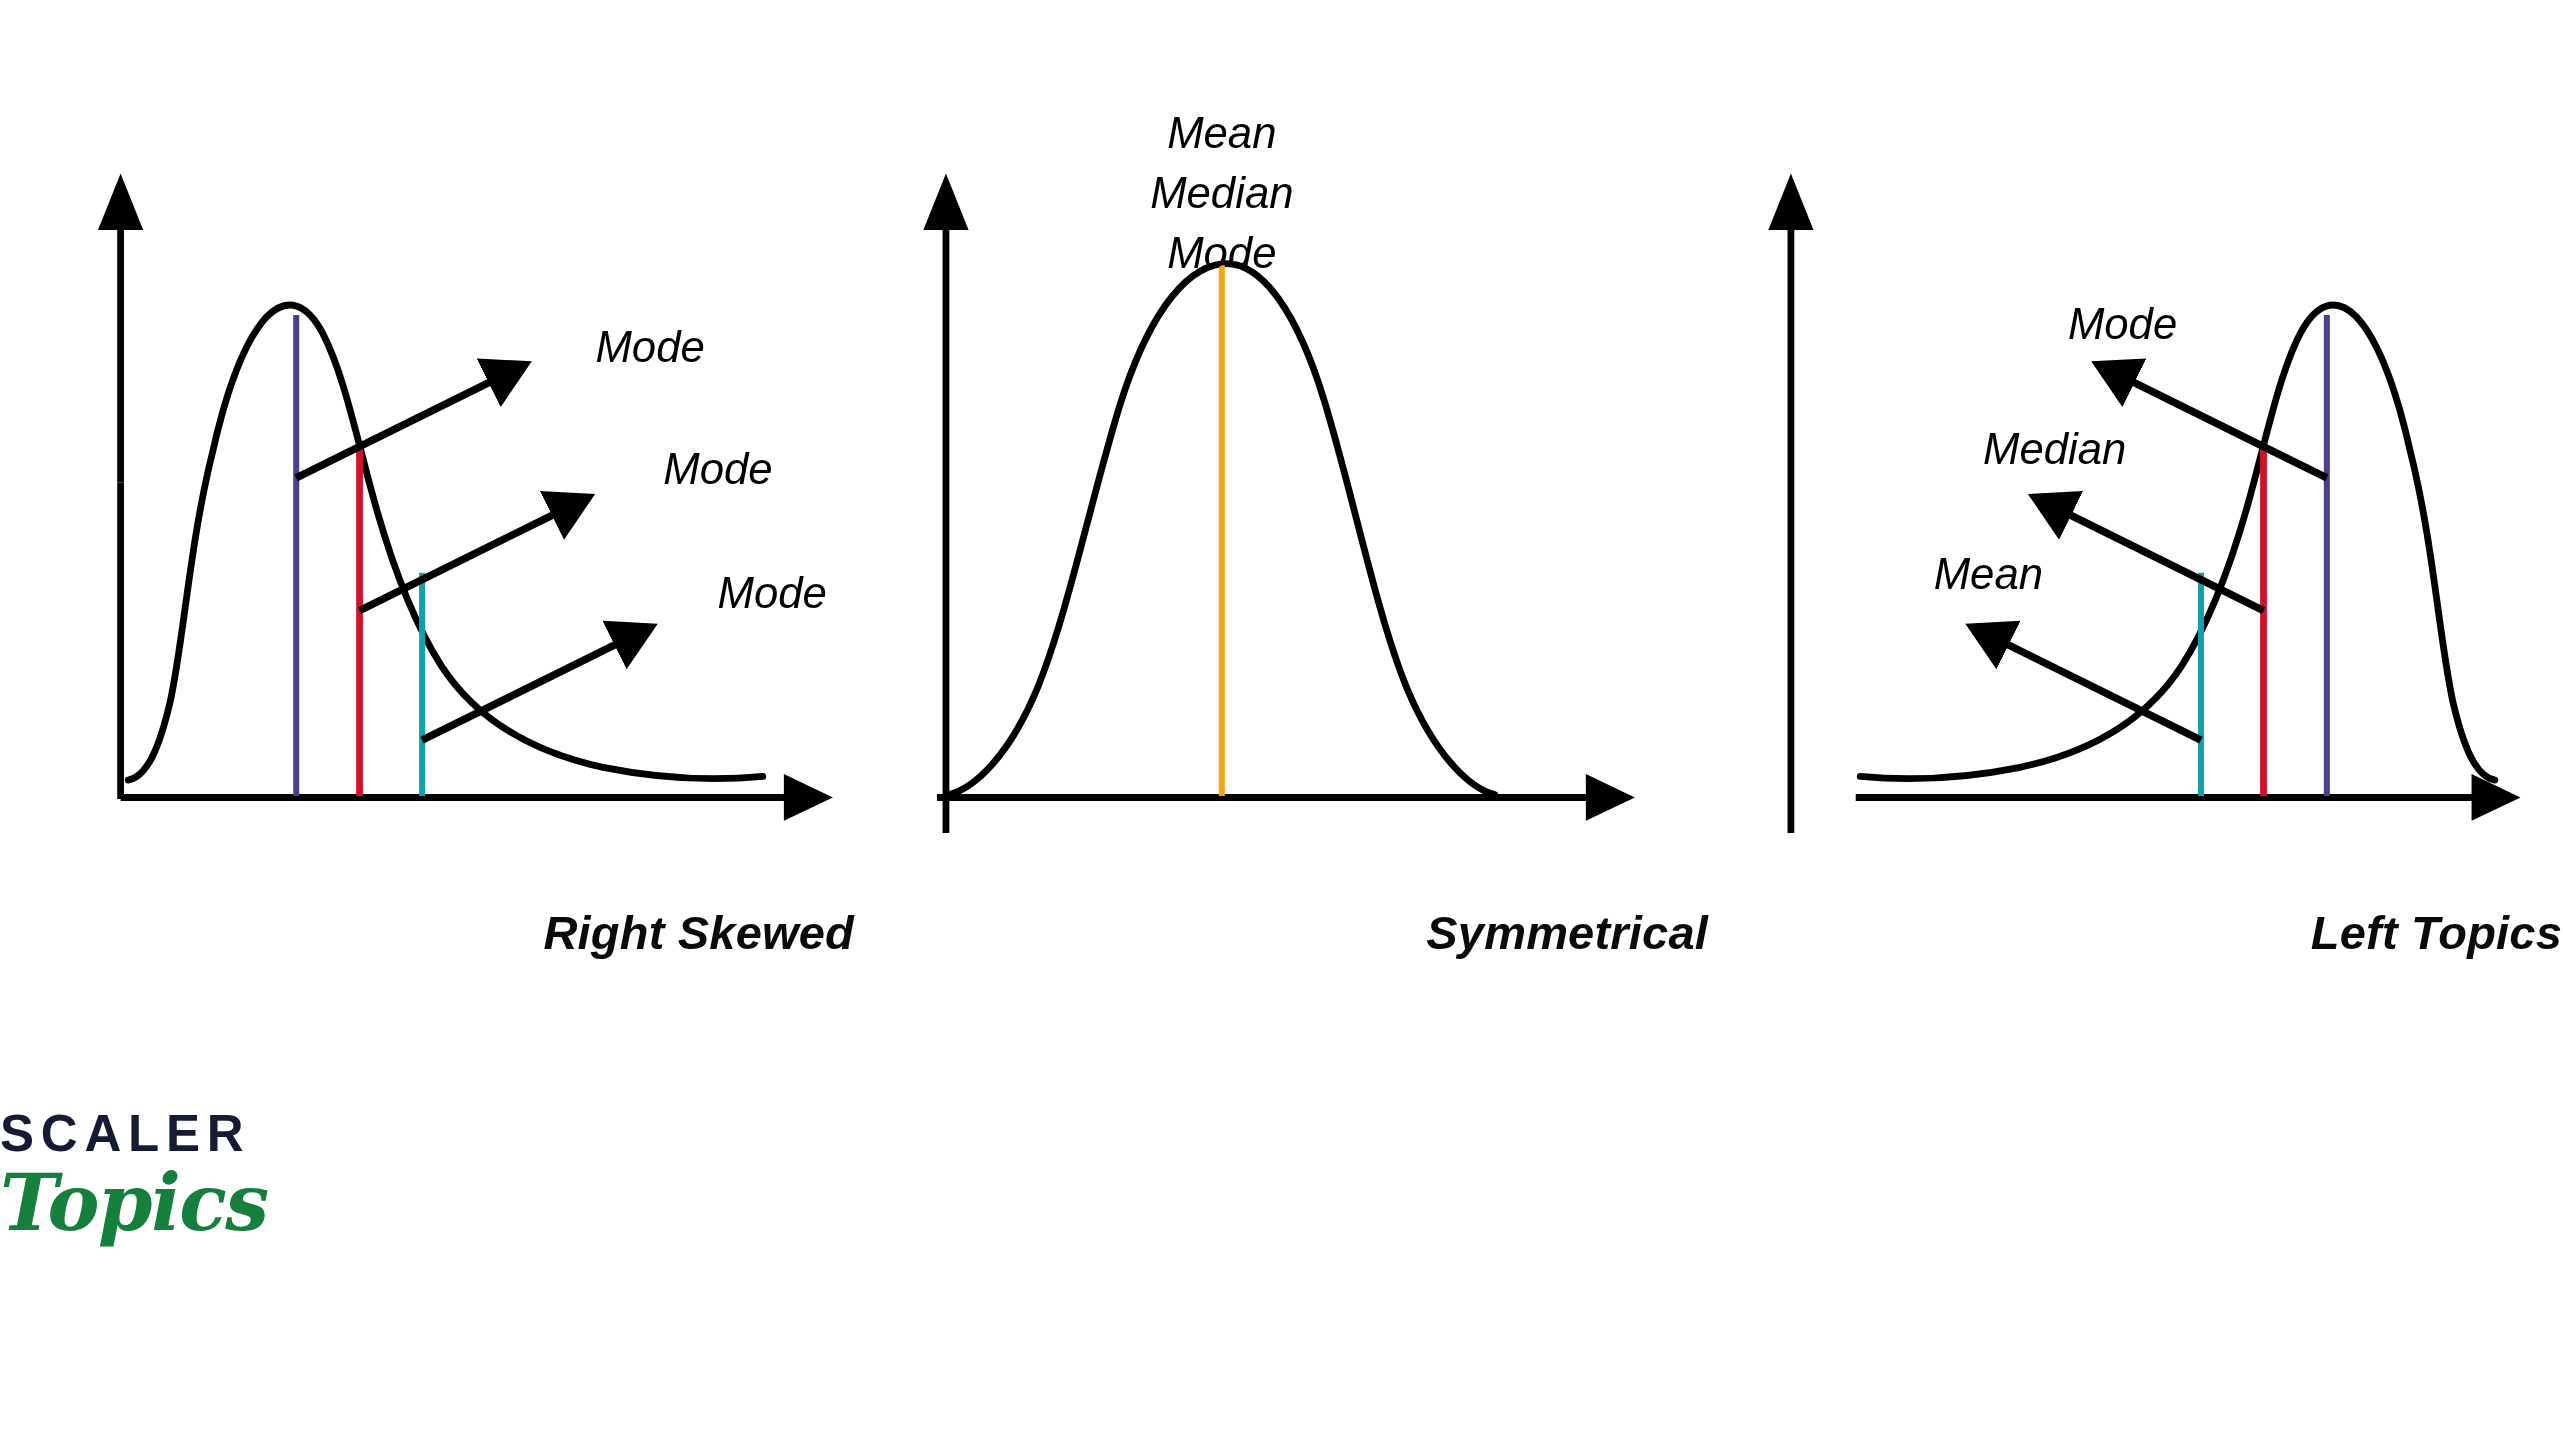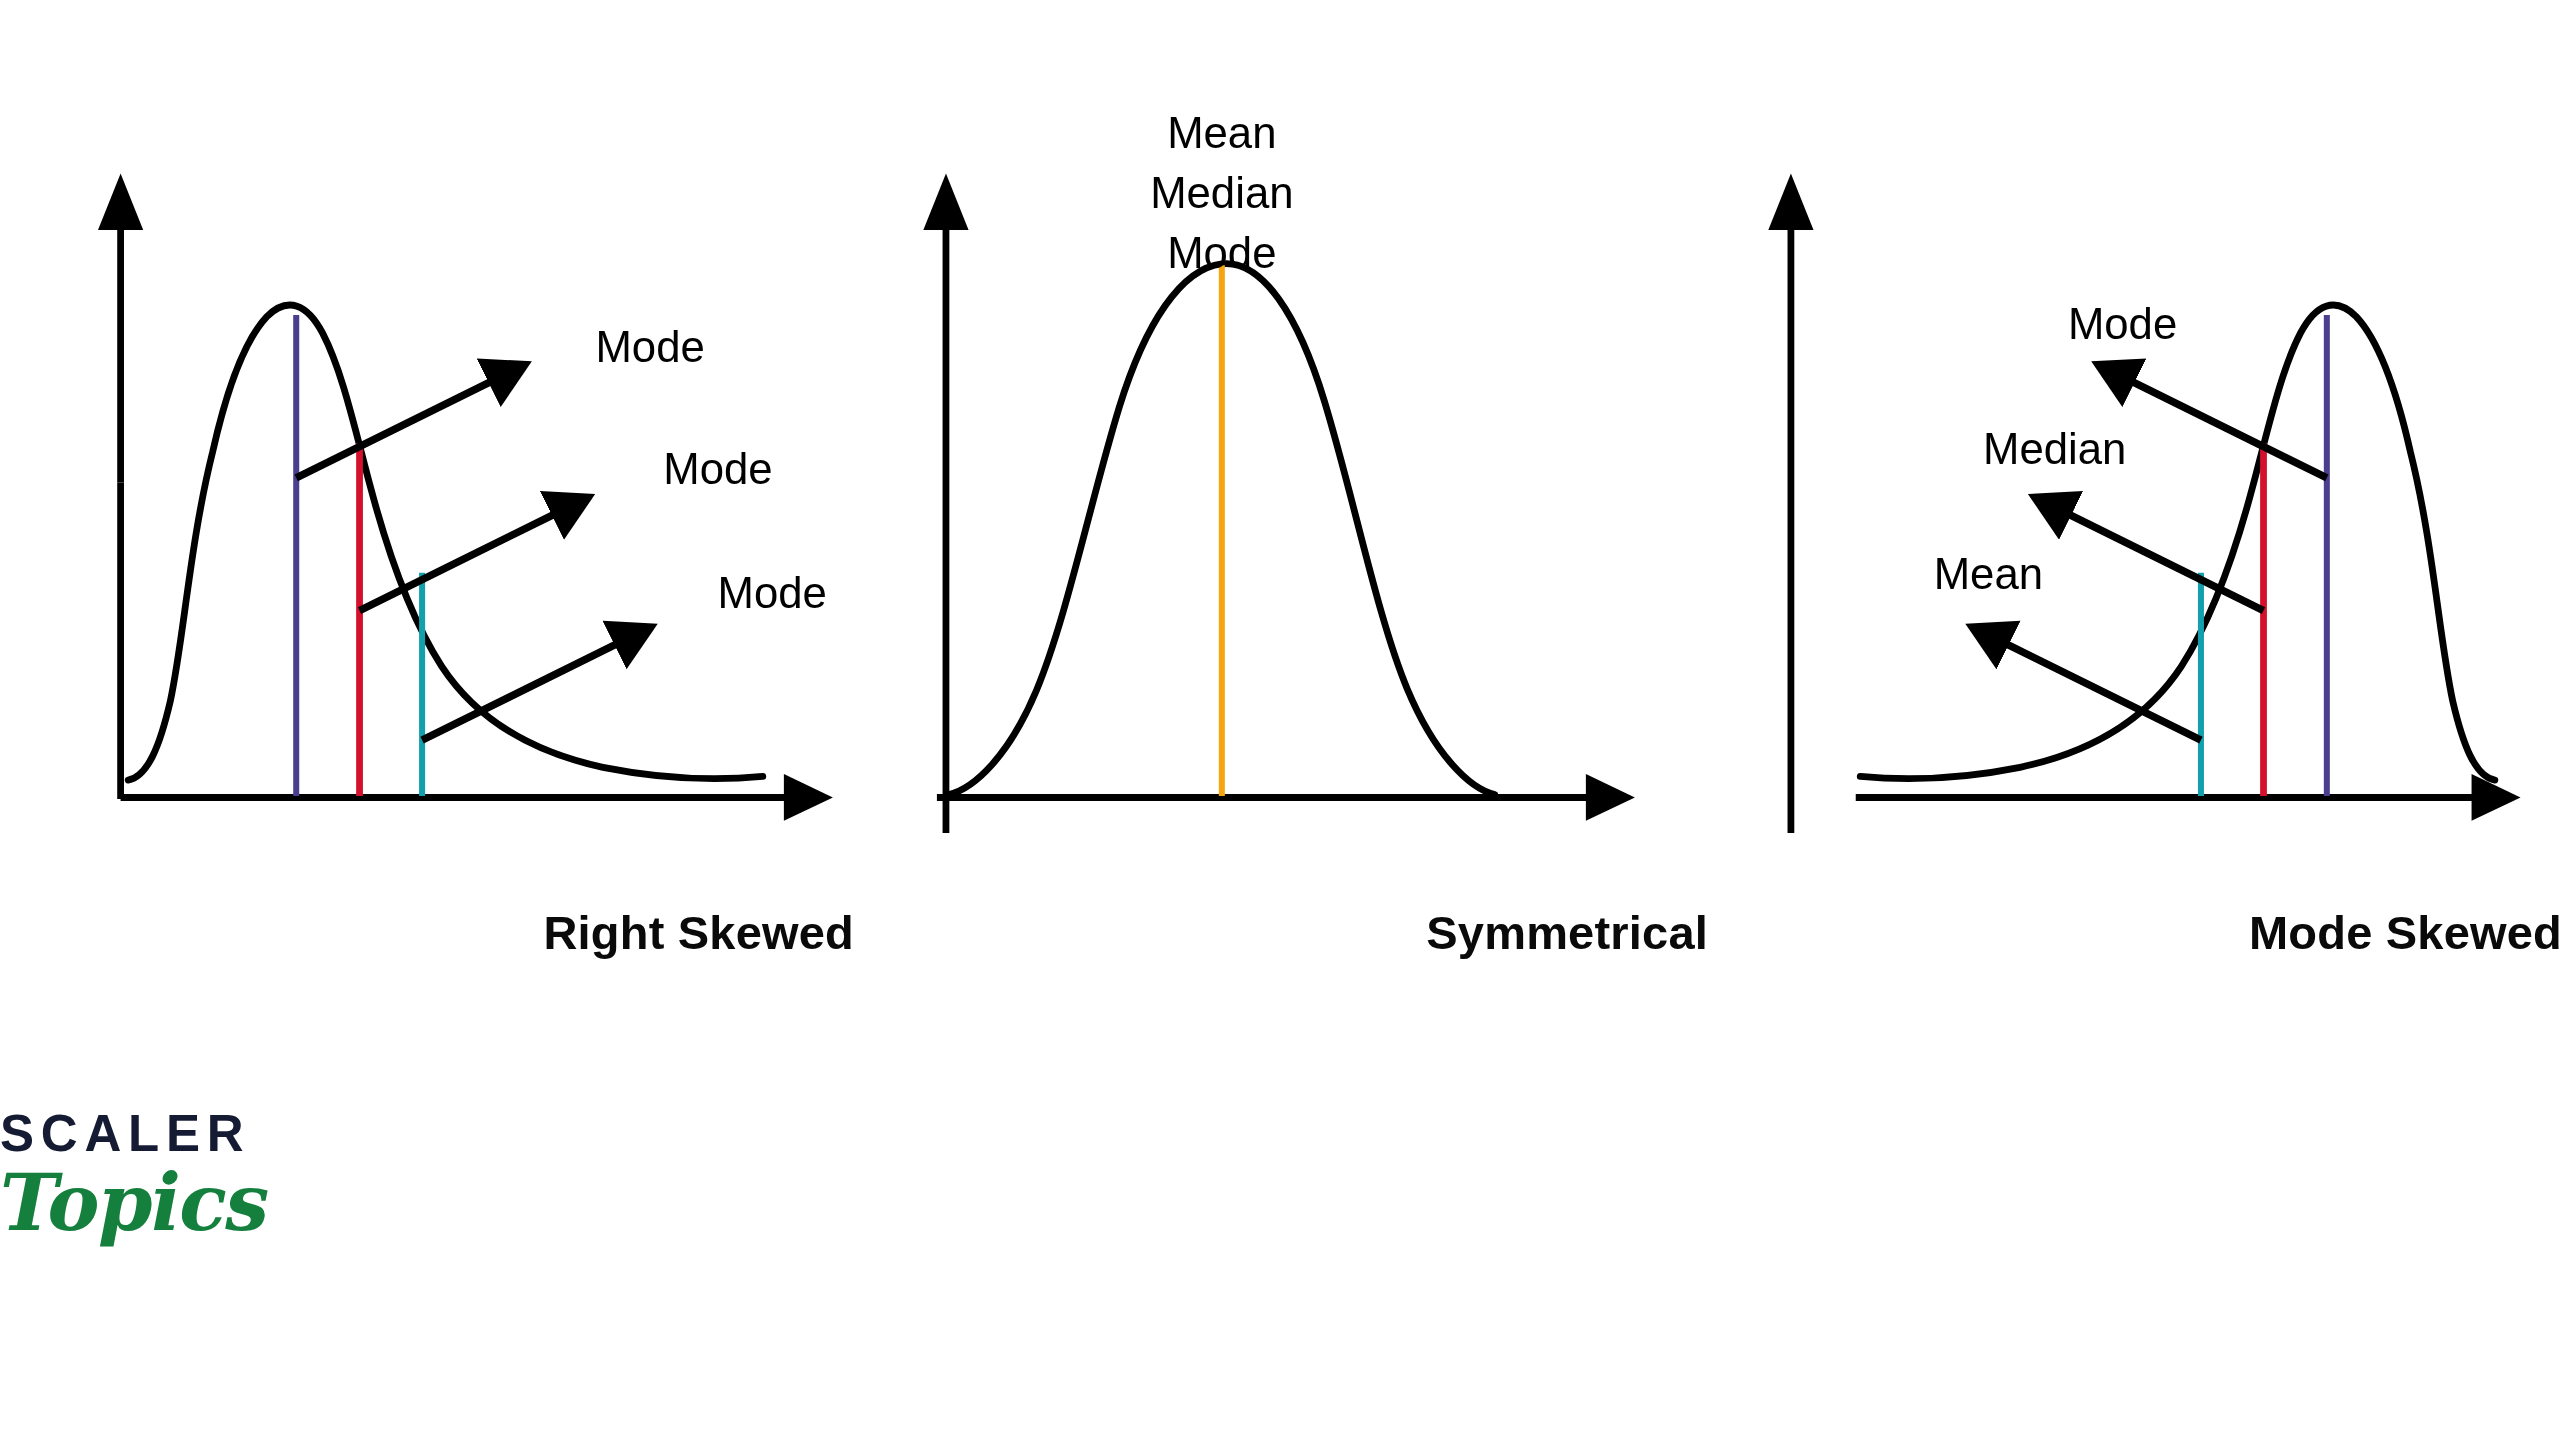--- a/index.html
+++ b/index.html
@@ -32,20 +32,21 @@
     display: flex;
     flex-direction: row;
     align-items: flex-start;
     justify-content: flex-start;
   }
 
   .panel {
     position: relative;
     width: 854px;
     height: 1025px;
+    font-style: italic;
   }
 
   .panel-svg {
     position: absolute;
     left: 0;
     top: 0;
     width: 854px;
     height: 897px;
     display: block;
   }
@@ -214,21 +215,21 @@
 
         <line x1="821" y1="634" x2="546" y2="498" stroke="#000" stroke-width="10" marker-end="url(#ah-l)"></line>
         <line x1="737" y1="810" x2="462" y2="674" stroke="#000" stroke-width="10" marker-end="url(#ah-l)"></line>
         <line x1="654" y1="982" x2="379" y2="846" stroke="#000" stroke-width="10" marker-end="url(#ah-l)"></line>
 
         <text class="axis-label" x="550" y="450" font-size="58" text-anchor="middle">Mode</text>
         <text class="axis-label" x="460" y="616" font-size="58" text-anchor="middle">Median</text>
         <text class="axis-label" x="372" y="782" font-size="58" text-anchor="middle">Mean</text>
       </svg>
 
-      <div class="panel-caption">Mode Skewed</div>
+      <div class="panel-caption">Left Topics</div>
     </div>
 
   </div>
 
   <div class="logo">
     <span class="logo-scaler">SCALER</span>
     <span class="logo-topics">Topics</span>
   </div>
 
 </div>

